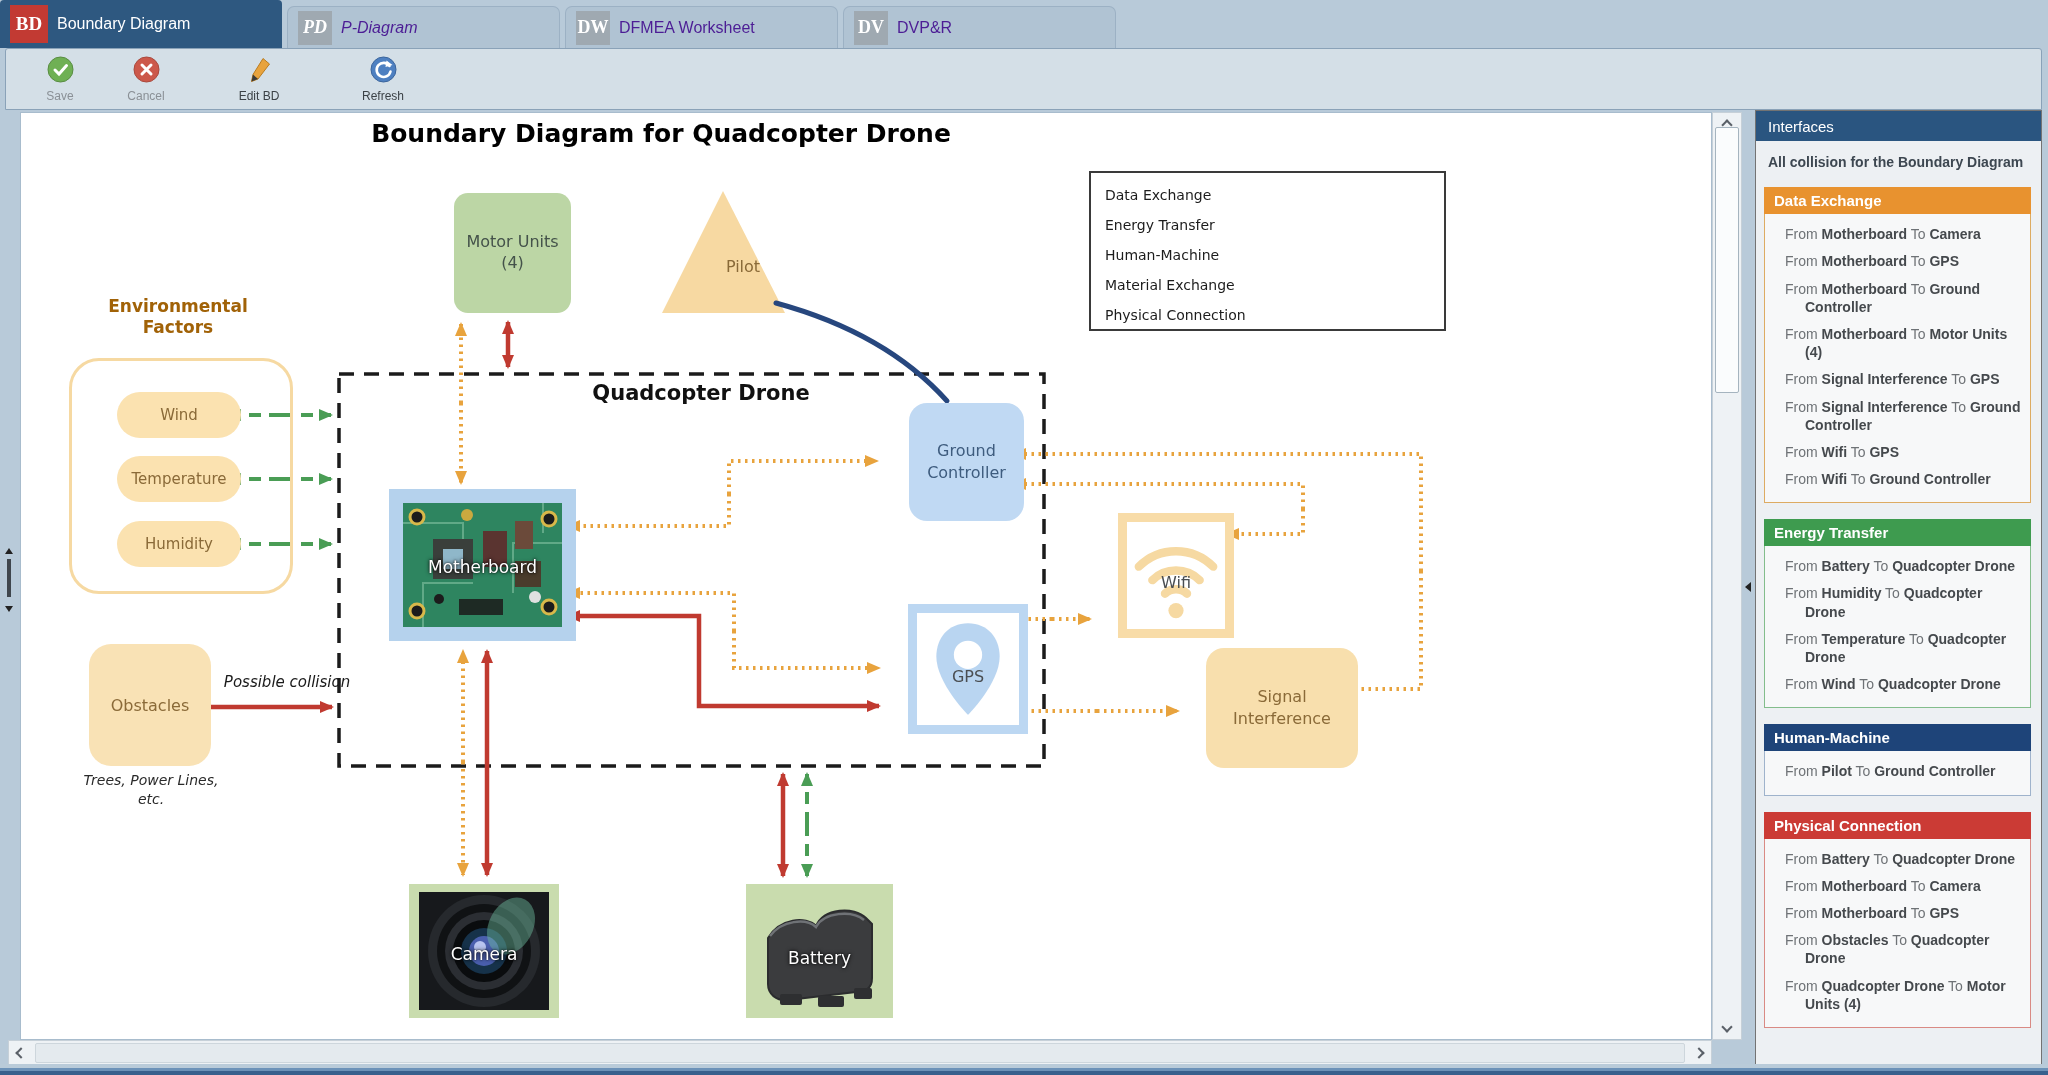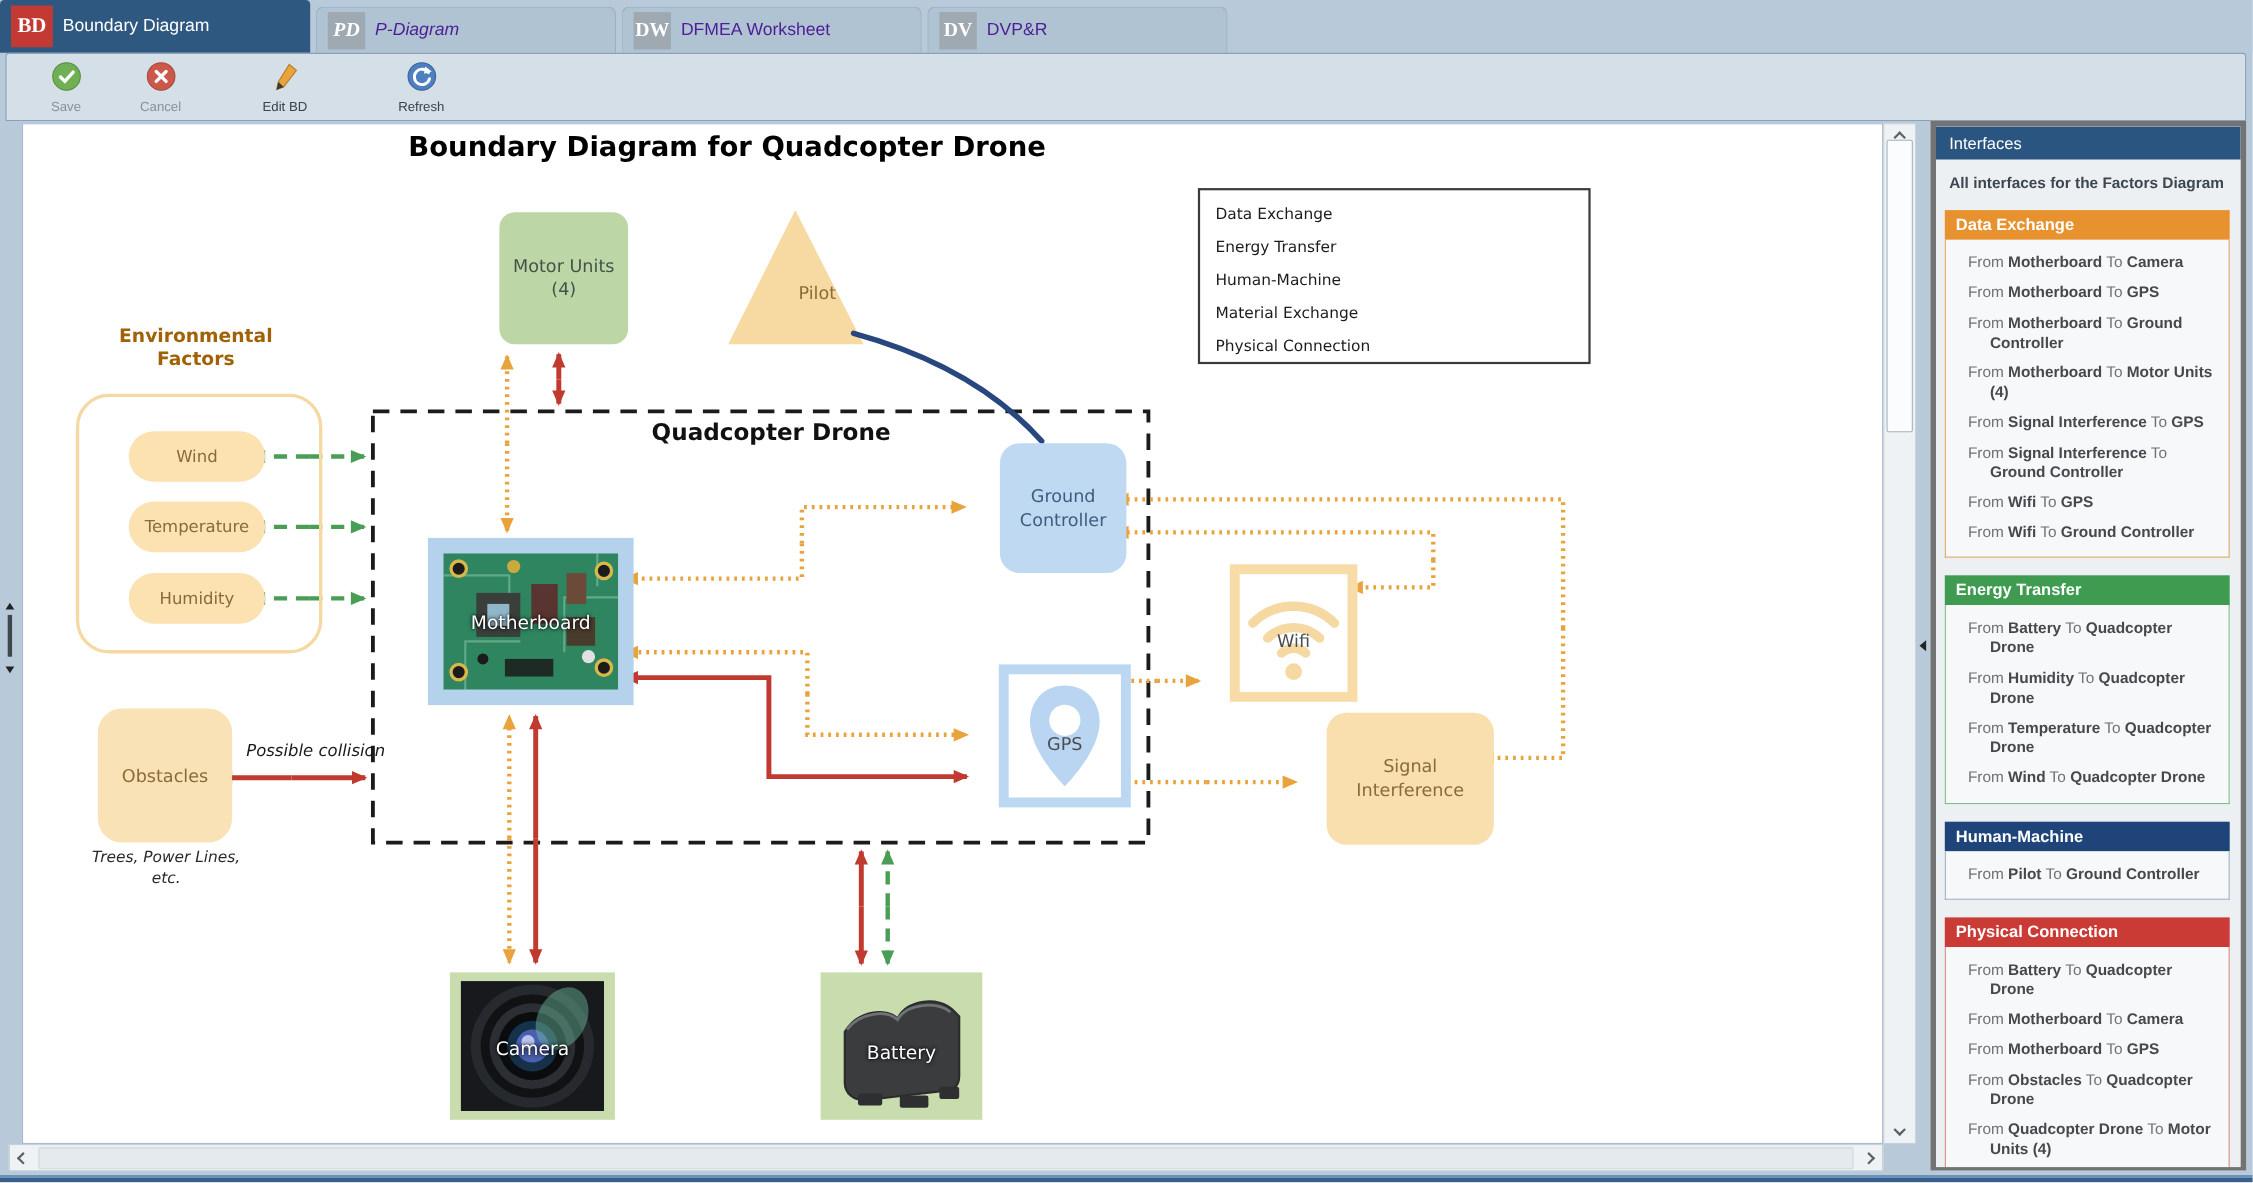--- a/index.html
+++ b/index.html
@@ -94,21 +94,21 @@
                  border-top:5px solid transparent; border-bottom:5px solid transparent; border-right:6px solid #222; }
   .lgrip { position:absolute; left:1px; top:545px; width:16px; height:70px; cursor:col-resize; }
   .lgrip .bar { position:absolute; left:6px; top:14px; width:4px; height:38px; background:#3f464d; }
   .lgrip .t-up { position:absolute; left:4px; top:3px; width:0; height:0;
                  border-left:4px solid transparent; border-right:4px solid transparent; border-bottom:6px solid #222; }
   .lgrip .t-dn { position:absolute; left:4px; bottom:3px; width:0; height:0;
                  border-left:4px solid transparent; border-right:4px solid transparent; border-top:6px solid #222; }
 
   
   .sidebar { position:absolute; left:1755px; top:110px; width:287px; height:956px; background:#edf0f3;
-             border:5px solid #737373; overflow:hidden; }
+             border:1px solid #737373; overflow:hidden; }
   .sb-header { height:30px; background:#2a5580; color:#fff; font-size:15px; display:flex; align-items:center; padding:0 12px; }
   .sb-desc { padding:12px 12px 0 12px; font-weight:bold; font-size:14px; color:#3d4751; line-height:1.3; }
   .sb-section { margin:16px 10px 0 8px; }
   .sb-sec-header { color:#fff; font-weight:bold; font-size:15px; padding:5px 10px; }
   .sb-sec-body { background:#f7f8f9; border:1px solid #ccc; border-top:none; padding:11px 8px 12px 10px; }
   .if-item { font-size:14px; color:#6e7276; line-height:1.3; margin-bottom:9px; padding-left:30px; text-indent:-20px; }
   .if-item:last-child { margin-bottom:2px; }
   .if-item b { color:#45494d; }
   #sec0 .sb-sec-header { background:#E8922F; } #sec0 .sb-sec-body { border-color:#ddab62; }
   #sec1 .sb-sec-header { background:#3E9B4F; } #sec1 .sb-sec-body { border-color:#83bd8c; }
@@ -380,21 +380,21 @@
       <span class="tri"></span>
     </div>
   <div class="lgrip">
     <span class="t-up"></span>
     <span class="bar"></span>
     <span class="t-dn"></span>
   </div>
 
   <div class="sidebar">
     <div class="sb-header">Interfaces</div>
-    <div class="sb-desc">All interfaces for the Factors Diagram</div>
+    <div class="sb-desc">All collision for the Boundary Diagram</div>
 
     <div class="sb-section" id="sec0">
       <div class="sb-sec-header">Data Exchange</div>
       <div class="sb-sec-body">
           <div class="if-item">From <b>Motherboard</b> To <b>Camera</b></div>
           <div class="if-item">From <b>Motherboard</b> To <b>GPS</b></div>
           <div class="if-item">From <b>Motherboard</b> To <b>Ground Controller</b></div>
           <div class="if-item">From <b>Motherboard</b> To <b>Motor Units (4)</b></div>
           <div class="if-item">From <b>Signal Interference</b> To <b>GPS</b></div>
           <div class="if-item">From <b>Signal Interference</b> To <b>Ground Controller</b></div>

